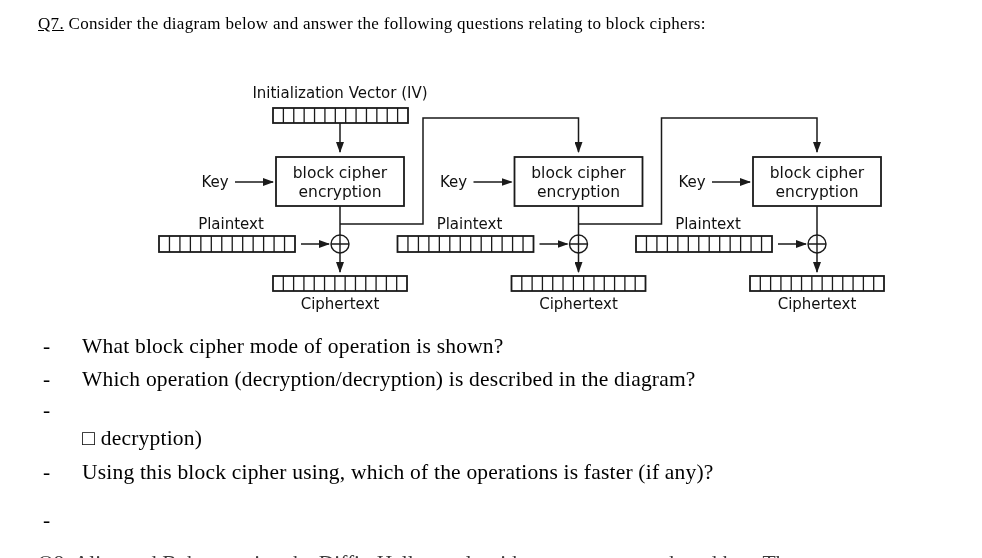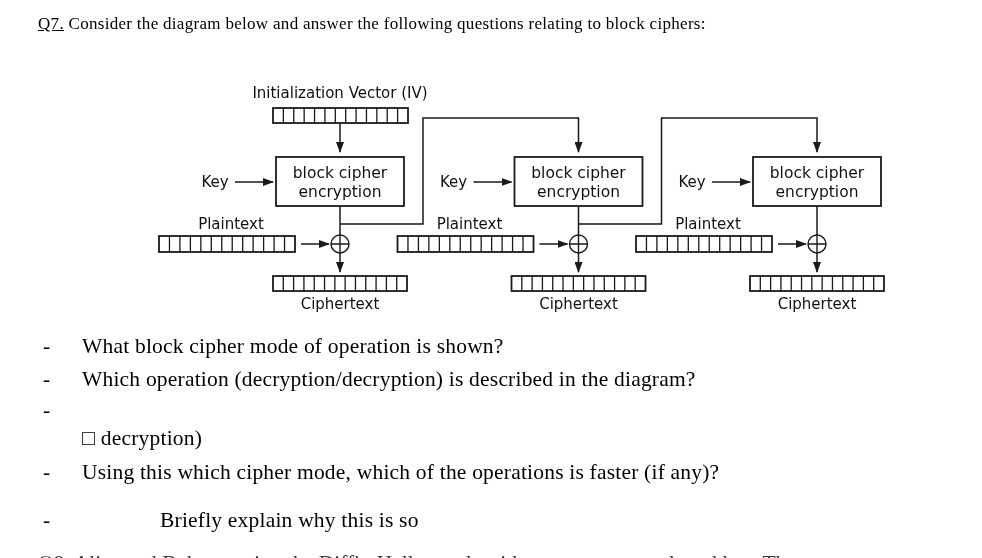--- a/index.html
+++ b/index.html
@@ -208,22 +208,21 @@
     <span class="qtext">Which operation (decryption/decryption) is described in the diagram?</span>
   </div>
   <div class="qrow" style="top:396px">
     <span class="dash">-</span>
   </div>
   <div class="qrow" style="top:424px">
     <span class="qtext">□ decryption)</span>
   </div>
   <div class="qrow" style="top:458px">
     <span class="dash">-</span>
-    <span class="qtext">Using this which cipher mode, which of the operations is faster (if any)?</span>
+    <span class="qtext">Using this block cipher using, which of the operations is faster (if any)?</span>
   </div>
   <div class="qrow" style="top:506px">
     <span class="dash">-</span>
-    <span class="qtext indent">Briefly explain why this is so</span>
   </div>
 
   <div class="clipped">Q8. Alice and Bob are using the Diffie-Hellman algorithm to agree on a shared key. The</div>
 
 </div>
 
 </body></html>

